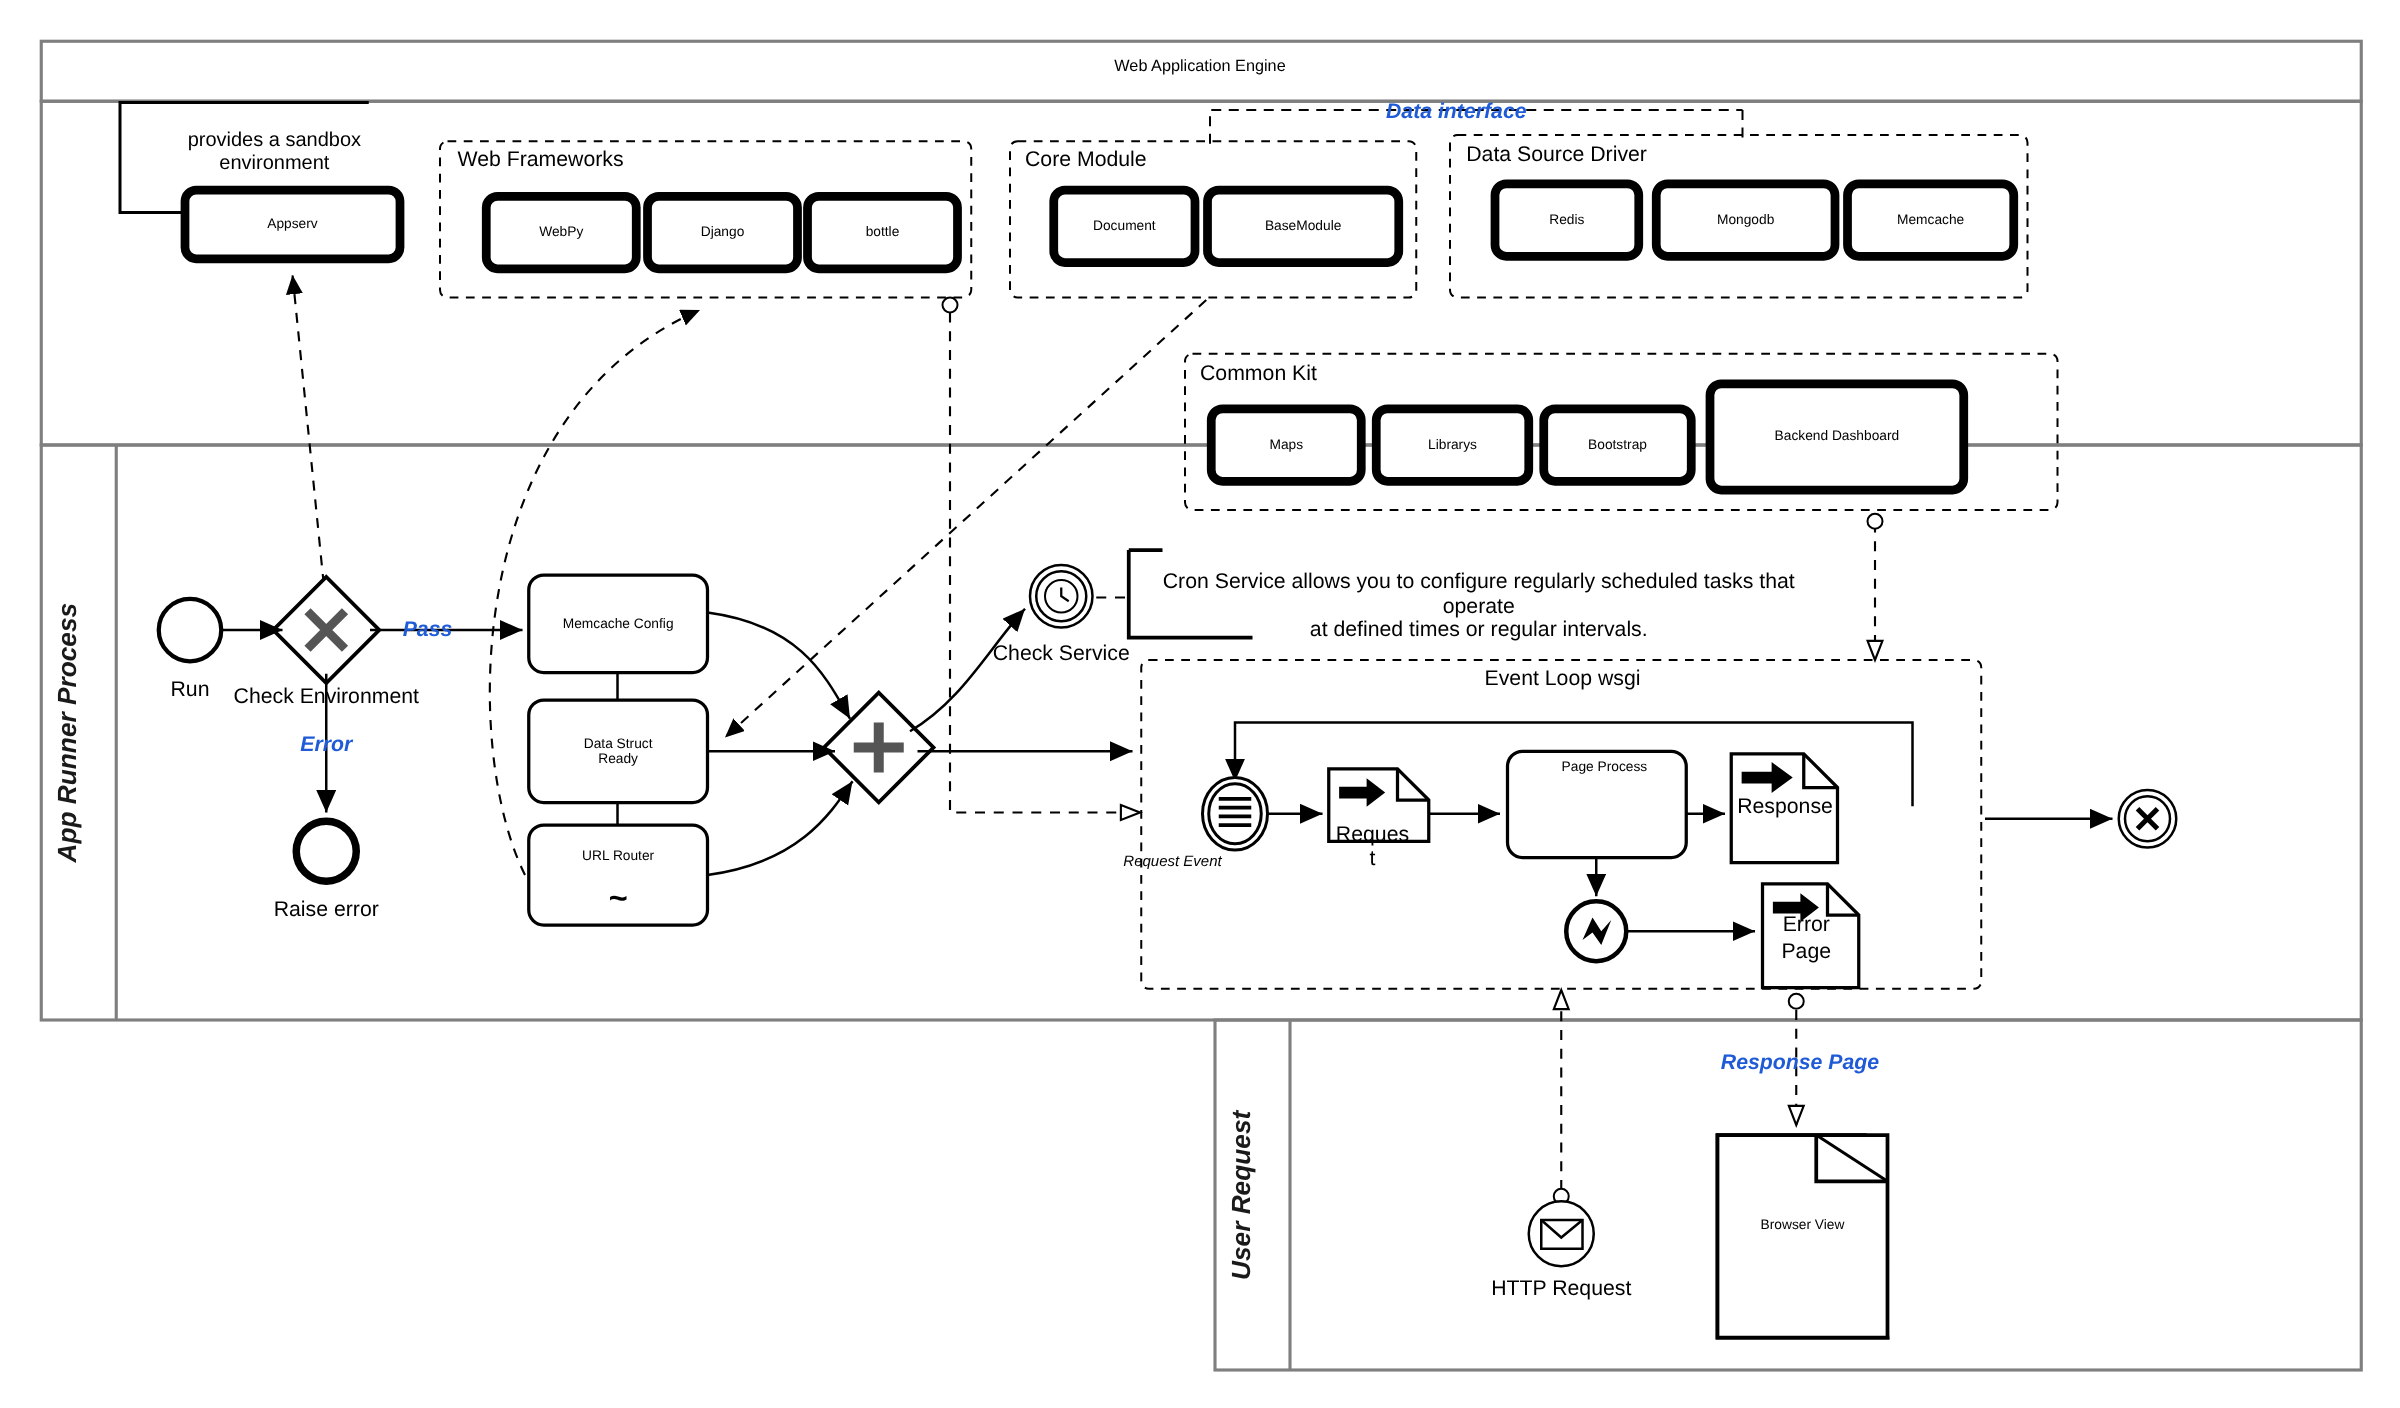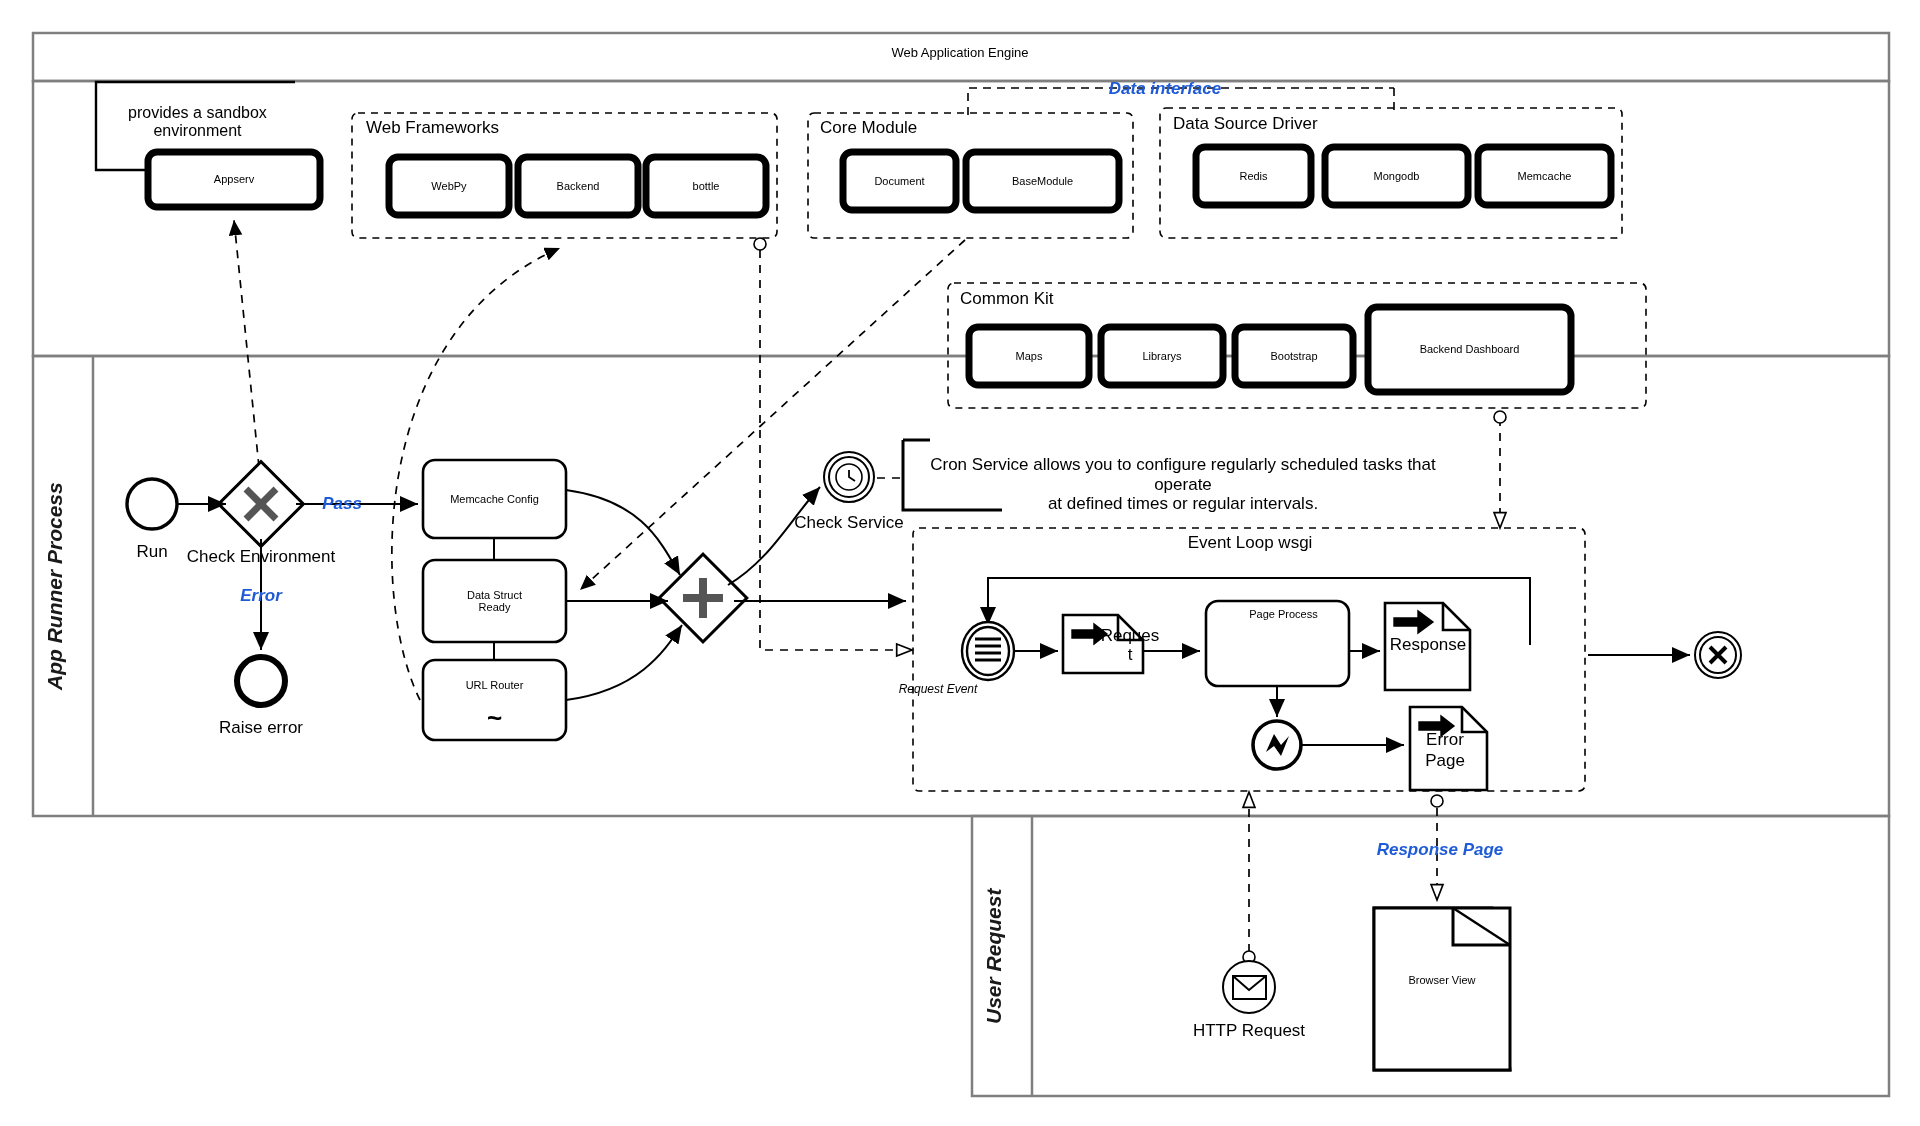--- a/index.html
+++ b/index.html
@@ -207,34 +207,34 @@
       <path d="M1453,908 L1453,945 L1510,945" fill="none" stroke="#000" stroke-width="3"></path>
       <path d="M1453,908 L1510,945" fill="none" stroke="#000" stroke-width="2.4"></path>
     </g>
   </svg>
 
   <div class="lane-title" style="left:43px;top:356px;width:50px;height:460px;font-size:21px;">App Runner Process</div>
   <div class="lane-title" style="left:982px;top:816px;width:50px;height:280px;font-size:21px;">User Request</div>
 
   <div class="lbl" style="left:660px;top:46px;width:600px;font-size:13px;">Web Application Engine</div>
 
-  <div class="lbl" style="left:95px;top:104px;width:205px;font-size:16px;white-space:pre-line;">provides a sandbox
+  <div class="lbl" style="left:95px;top:104px;width:205px;font-size:16px;white-space:pre-line;padding-left:22px;">provides a sandbox
 environment</div>
 
   <div class="lbl lbl-blue" style="left:1065px;top:79px;width:200px;font-size:17px;">Data interface</div>
 
   <div class="grp-title" style="left:366px;top:118px;">Web Frameworks</div>
   <div class="grp-title" style="left:820px;top:118px;">Core Module</div>
   <div class="grp-title" style="left:1173px;top:114px;">Data Source Driver</div>
   <div class="grp-title" style="left:960px;top:289px;">Common Kit</div>
   <div class="lbl" style="left:1100px;top:533px;width:300px;font-size:17px;">Event Loop wsgi</div>
 
   <div class="boxlabel" style="left:148px;top:152px;width:172px;height:55px;">Appserv</div>
   <div class="boxlabel" style="left:389px;top:157px;width:120px;height:58px;">WebPy</div>
-  <div class="boxlabel" style="left:518px;top:157px;width:120px;height:58px;">Backend</div>
+  <div class="boxlabel" style="left:518px;top:157px;width:120px;height:58px;">Django</div>
   <div class="boxlabel" style="left:646px;top:157px;width:120px;height:58px;">bottle</div>
   <div class="boxlabel" style="left:843px;top:152px;width:113px;height:58px;">Document</div>
   <div class="boxlabel" style="left:966px;top:152px;width:153px;height:58px;">BaseModule</div>
   <div class="boxlabel" style="left:1196px;top:147px;width:115px;height:58px;">Redis</div>
   <div class="boxlabel" style="left:1325px;top:147px;width:143px;height:58px;">Mongodb</div>
   <div class="boxlabel" style="left:1478px;top:147px;width:133px;height:58px;">Memcache</div>
   <div class="boxlabel" style="left:969px;top:327px;width:120px;height:58px;">Maps</div>
   <div class="boxlabel" style="left:1101px;top:327px;width:122px;height:58px;">Librarys</div>
   <div class="boxlabel" style="left:1235px;top:327px;width:118px;height:58px;">Bootstrap</div>
   <div class="boxlabel" style="left:1368px;top:307px;width:203px;height:85px;">Backend Dashboard</div>
@@ -248,21 +248,21 @@
   <div class="boxlabel" style="left:423px;top:460px;width:143px;height:78px;">Memcache Config</div>
   <div class="boxlabel" style="left:423px;top:560px;width:143px;height:82px;">Data Struct<br>Ready</div>
   <div class="boxlabel" style="left:423px;top:660px;width:143px;height:50px;">URL Router</div>
   <div class="boxlabel" style="left:423px;top:704px;width:143px;height:30px;font-size:26px;font-weight:bold;">~</div>
 
   <div class="lbl" style="left:789px;top:513px;width:120px;font-size:17px;">Check Service</div>
   <div class="lbl" style="left:913px;top:455px;width:540px;font-size:17px;white-space:pre-line;">Cron Service allows you to configure regularly scheduled tasks that operate
 at defined times or regular intervals.</div>
 
   <div class="lbl" style="left:873px;top:683px;width:130px;font-size:12px;font-style:italic;">Request Event</div>
-  <div class="boxlabel" style="left:1068px;top:620px;width:60px;height:50px;font-size:17px;word-break:break-all;margin-left:32px;">Request</div>
+  <div class="boxlabel" style="left:1068px;top:652px;width:60px;height:50px;font-size:17px;word-break:break-all;">Request</div>
   <div class="boxlabel" style="left:1206px;top:572px;width:155px;height:85px;">Page Process</div>
   <div class="boxlabel" style="left:1387px;top:625px;width:82px;height:40px;font-size:17px;">Response</div>
   <div class="boxlabel" style="left:1422px;top:712px;width:46px;height:76px;font-size:17px;word-break:break-all;line-height:1.25;">Error Page</div>
 
   <div class="lbl lbl-blue" style="left:1340px;top:840px;width:200px;font-size:17px;">Response Page</div>
   <div class="lbl" style="left:1179px;top:1021px;width:140px;font-size:17px;">HTTP Request</div>
   <div class="boxlabel" style="left:1374px;top:960px;width:136px;height:40px;">Browser View</div>
 
 </div>
 

